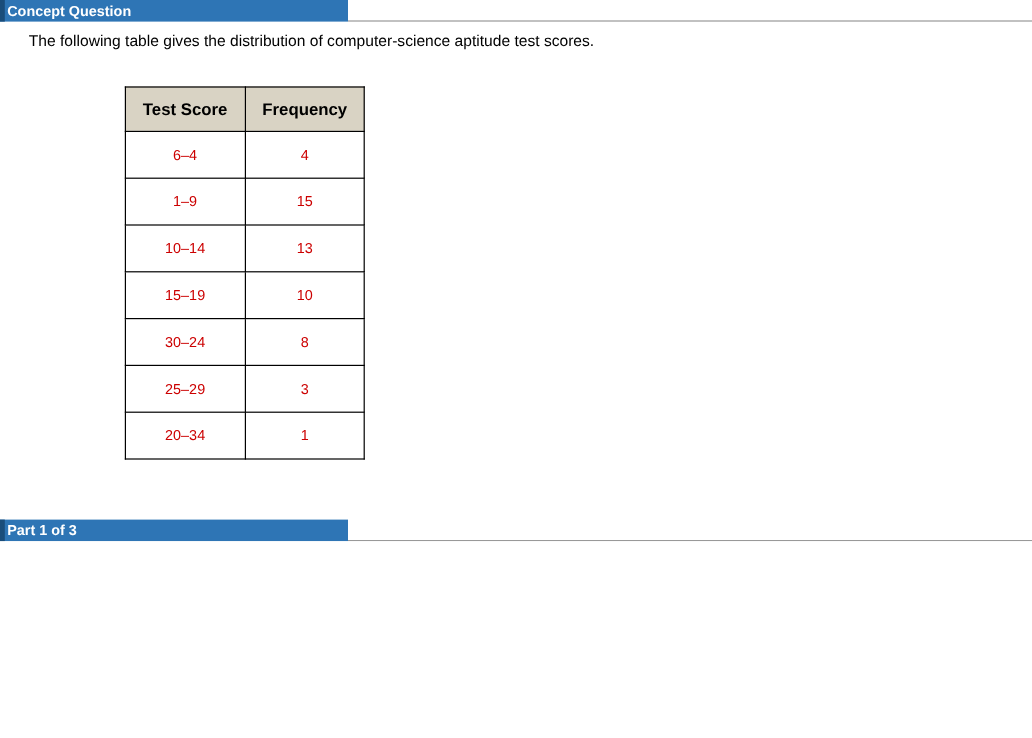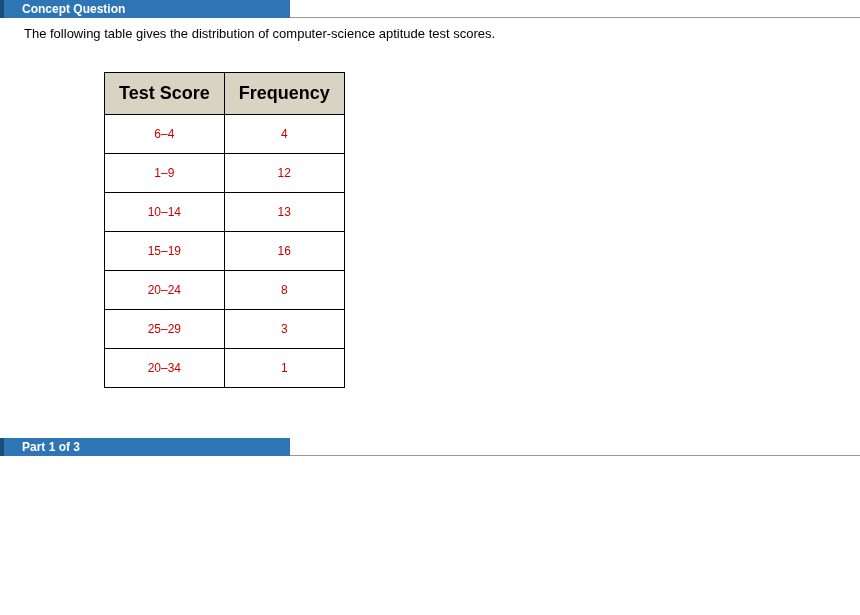--- a/index.html
+++ b/index.html
@@ -24,21 +24,21 @@
     table.data-table {
       border-collapse: collapse;
       margin-left: 80px;
       margin-bottom: 30px;
     }
     table.data-table th {
       background: #d9d3c4;
       border: 1px solid #000;
       padding: 10px 14px;
       font-weight: bold;
-      font-size: 18px;
+      font-size: 14px;
       text-align: center;
     }
     table.data-table td {
       border: 1px solid #000;
       padding: 12px 14px;
       text-align: center;
       color: #cc0000;
       font-size: 12px;
       min-width: 80px;
     }
@@ -70,21 +70,21 @@
     .header-block-1 {
       display: flex;
       align-items: flex-end;
       width: 100%;
     }
     .header-block-1 .tab {
       background: #2e75b5;
       color: #fff;
       font-weight: bold;
       font-size: 12px;
-      padding: 2px 8px 2px 18px;
+      padding: 2px 8px 2px 2px;
       border-left: 4px solid #1a4d7a;
       white-space: nowrap;
       width: 290px;
     }
     .header-block-1 .rule {
       flex: 1;
       border-bottom: 1px solid #999;
       height: 1px;
       align-self: flex-end;
       margin-bottom: 0px;
@@ -109,32 +109,32 @@
           <th>Frequency</th>
         </tr>
       </thead>
       <tbody>
         <tr>
           <td>6–4</td>
           <td>4</td>
         </tr>
         <tr>
           <td>1–9</td>
-          <td>12</td>
+          <td>15</td>
         </tr>
         <tr>
           <td>10–14</td>
           <td>13</td>
         </tr>
         <tr>
           <td>15–19</td>
-          <td>16</td>
+          <td>10</td>
         </tr>
         <tr>
-          <td>20–24</td>
+          <td>30–24</td>
           <td>8</td>
         </tr>
         <tr>
           <td>25–29</td>
           <td>3</td>
         </tr>
         <tr>
           <td>20–34</td>
           <td>1</td>
         </tr>

